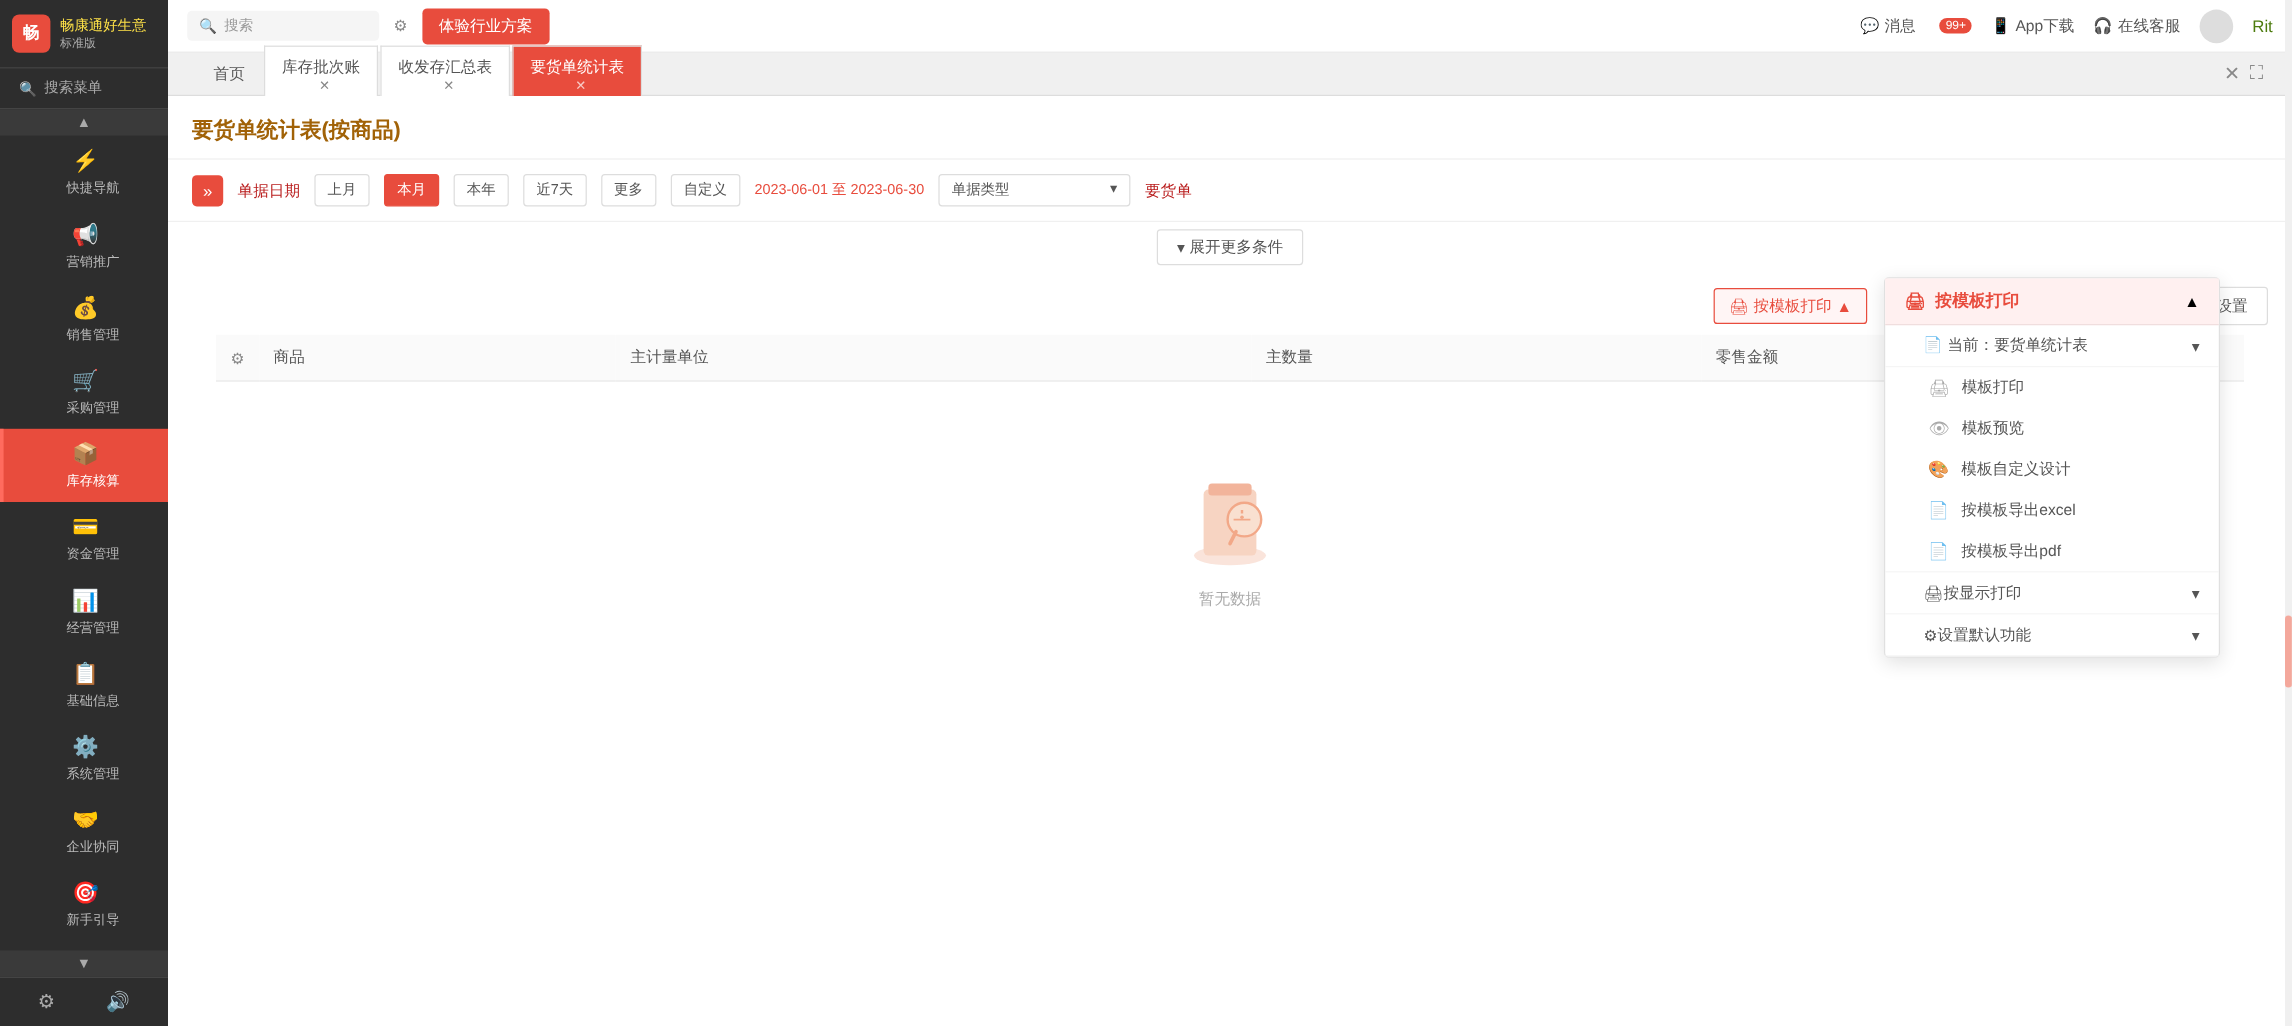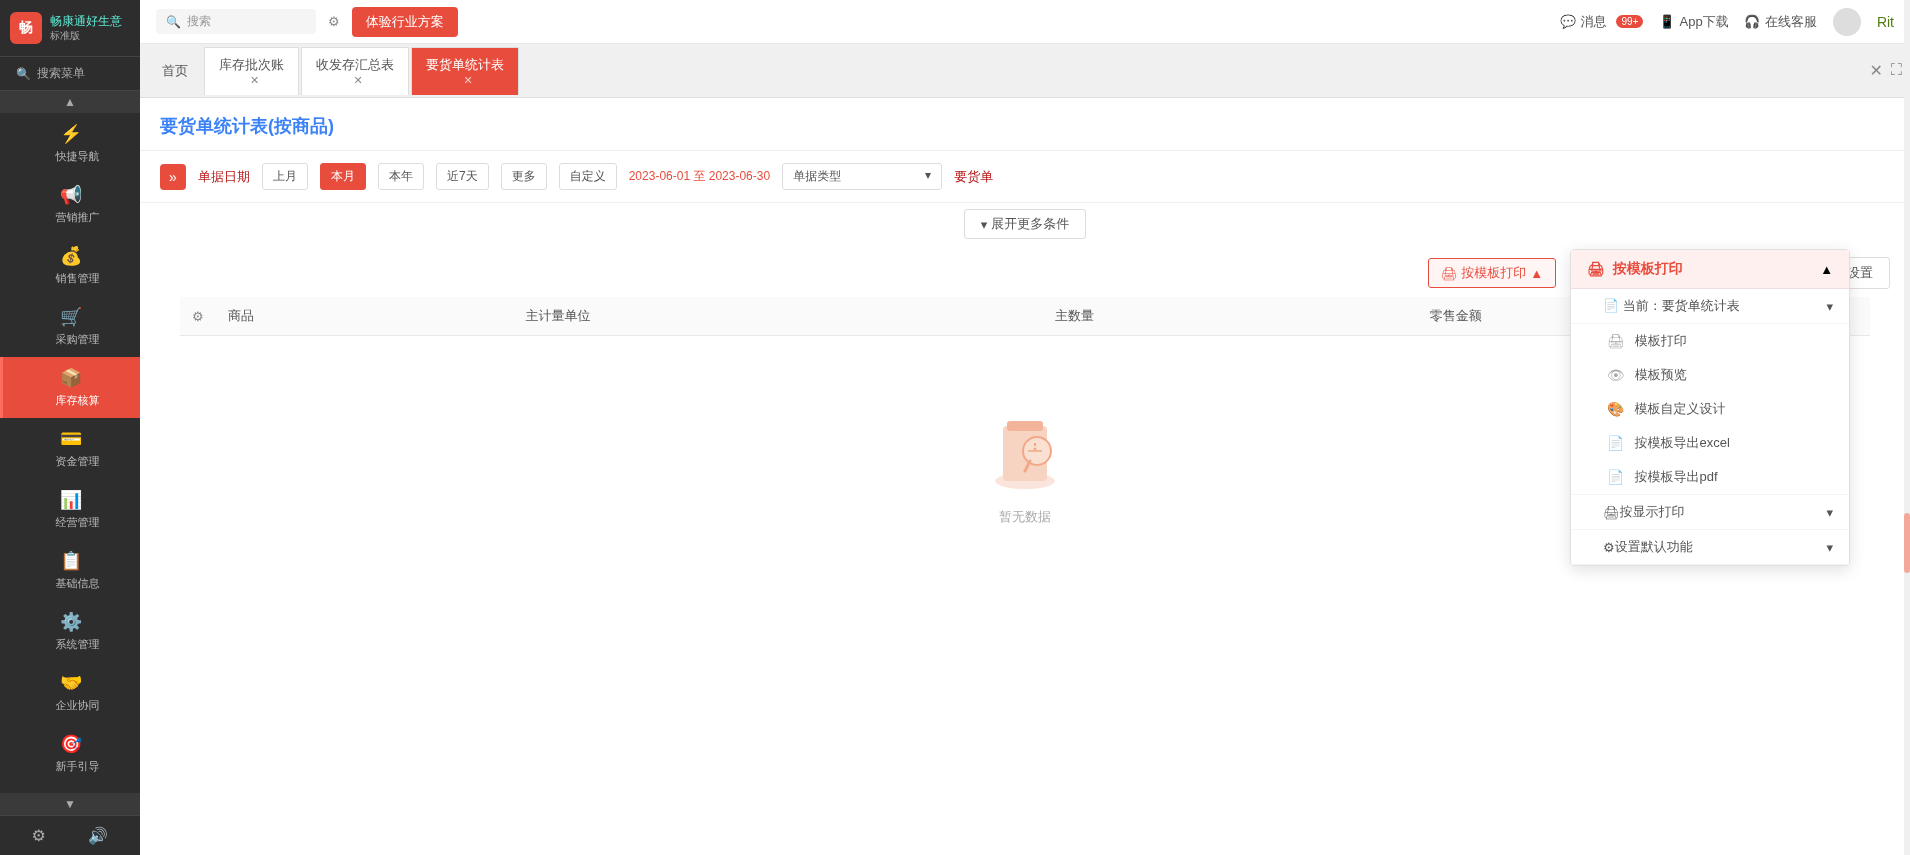--- a/index.html
+++ b/index.html
@@ -23,21 +23,21 @@
       color: white;
     }
     .sidebar-logo .logo-icon {
       width: 32px; height: 32px;
       background: #e84c3d;
       border-radius: 6px;
       display: flex; align-items: center; justify-content: center;
       color: white; font-size: 14px; font-weight: bold;
       margin-right: 8px; flex-shrink: 0;
     }
-    .sidebar-logo .logo-text { font-size: 12px; line-height: 1.4; color: #5eead4; }
+    .sidebar-logo .logo-text { font-size: 12px; line-height: 1.4; color: #fde047; }
     .sidebar-logo .logo-sub { font-size: 10px; color: #aaa; }
 
     .sidebar-search {
       display: flex; align-items: center; padding: 8px 10px;
       color: #aaa; cursor: pointer; border-bottom: 1px solid #444;
     }
     .sidebar-search span { margin-left: 6px; font-size: 12px; }
 
     .sidebar-nav { flex: 1; overflow-y: auto; }
     .sidebar-nav::-webkit-scrollbar { width: 0; }
@@ -81,28 +81,28 @@
       min-width: 160px; display: flex; align-items: center; gap: 6px;
     }
     .top-bar-right { display: flex; align-items: center; gap: 16px; }
     .industry-btn {
       background: #e84c3d; color: white; border: none;
       padding: 6px 14px; border-radius: 4px; cursor: pointer; font-size: 13px;
     }
     .top-action { display: flex; align-items: center; gap: 4px; color: #555; cursor: pointer; font-size: 13px; }
     .badge {
       background: #e84c3d; color: white; border-radius: 10px;
-      padding: 1px 5px; font-size: 10px; margin-left: 6px;
+      padding: 1px 5px; font-size: 10px; margin-left: 16px;
     }
     .avatar { width: 28px; height: 28px; background: #ddd; border-radius: 50%; }
 
     
     .tab-bar {
       background: #f0f0f0; border-bottom: 1px solid #ddd;
-      display: flex; align-items: center; height: 54px; padding: 0 8px;
+      display: flex; align-items: center; height: 36px; padding: 0 24px;
       flex-shrink: 0;
     }
     .tab-home {
       padding: 8px 14px; cursor: pointer; color: #555; font-size: 13px;
     }
     .tab-item {
       display: flex; align-items: center;
       padding: 8px 14px; cursor: pointer; color: #555; font-size: 13px;
       background: #fff; border-top: 1px solid #ddd; border-right: 1px solid #ddd;
       border-left: 1px solid #ddd; margin-left: 2px; flex-direction: column;
@@ -116,21 +116,21 @@
 
     
     .content-area {
       flex: 1; background: #fff; overflow: auto; padding: 0;
       position: relative;
     }
 
     
     .page-header {
       padding: 16px 20px 0;
-      font-size: 18px; font-weight: bold; color: #3b82f6;
+      font-size: 18px; font-weight: bold; color: #a16207;
       border-bottom: 1px solid #eee; padding-bottom: 12px;
     }
 
     
     .filter-bar {
       padding: 12px 20px;
       display: flex; align-items: center; gap: 12px;
       border-bottom: 1px solid #f0f0f0;
       flex-wrap: wrap;
     }

